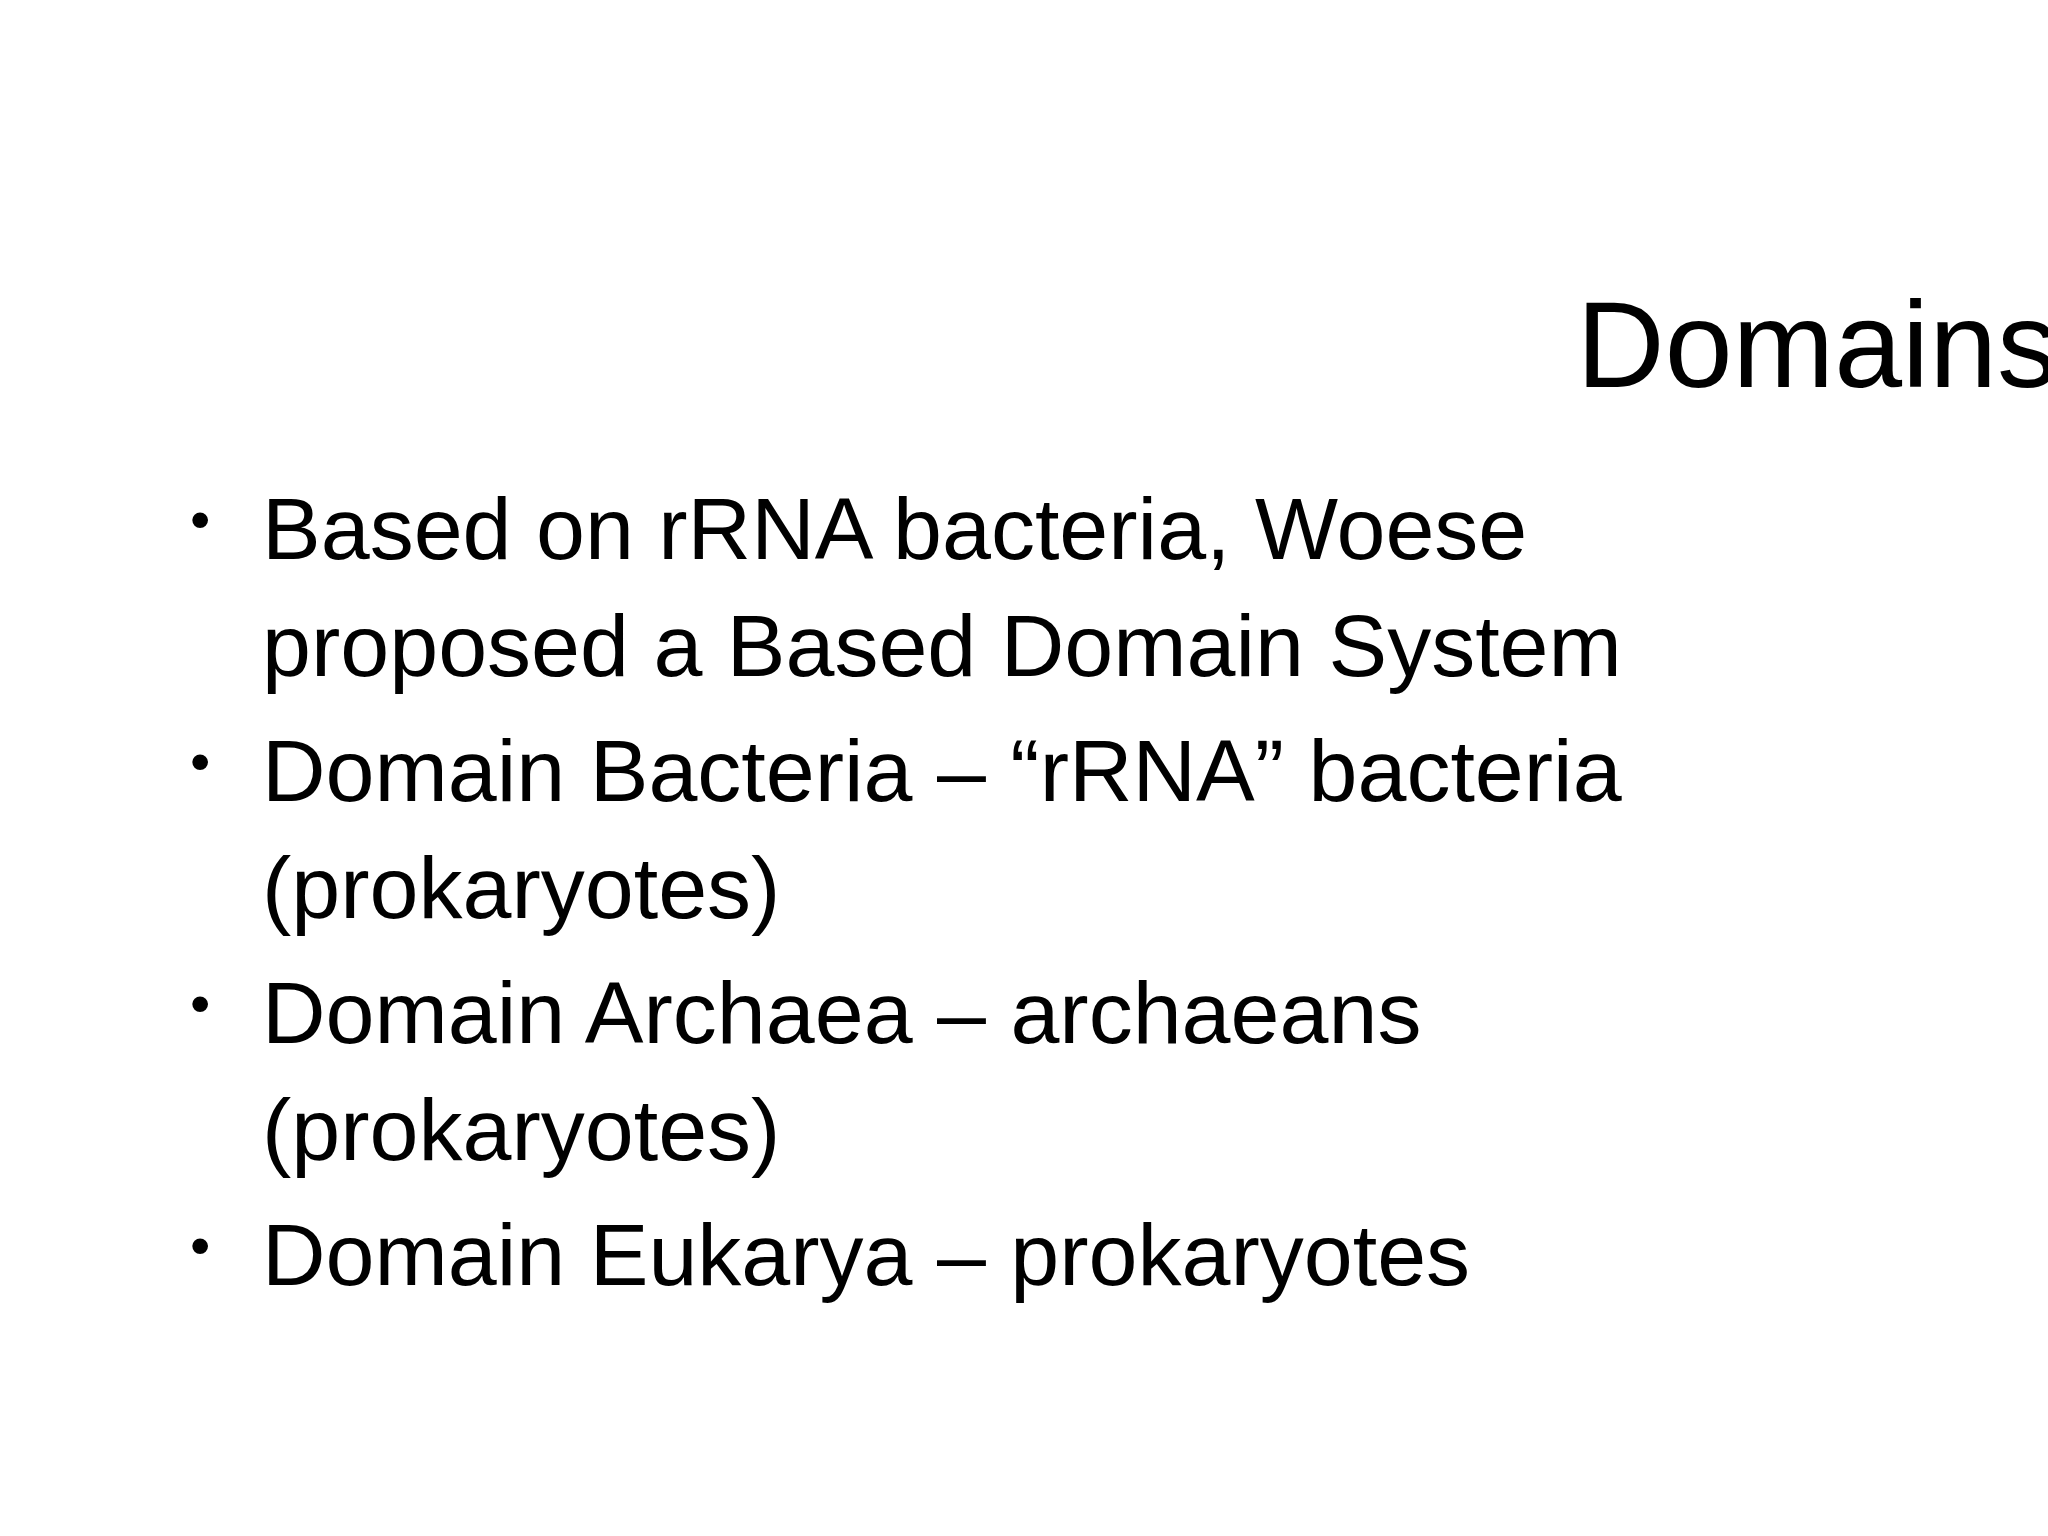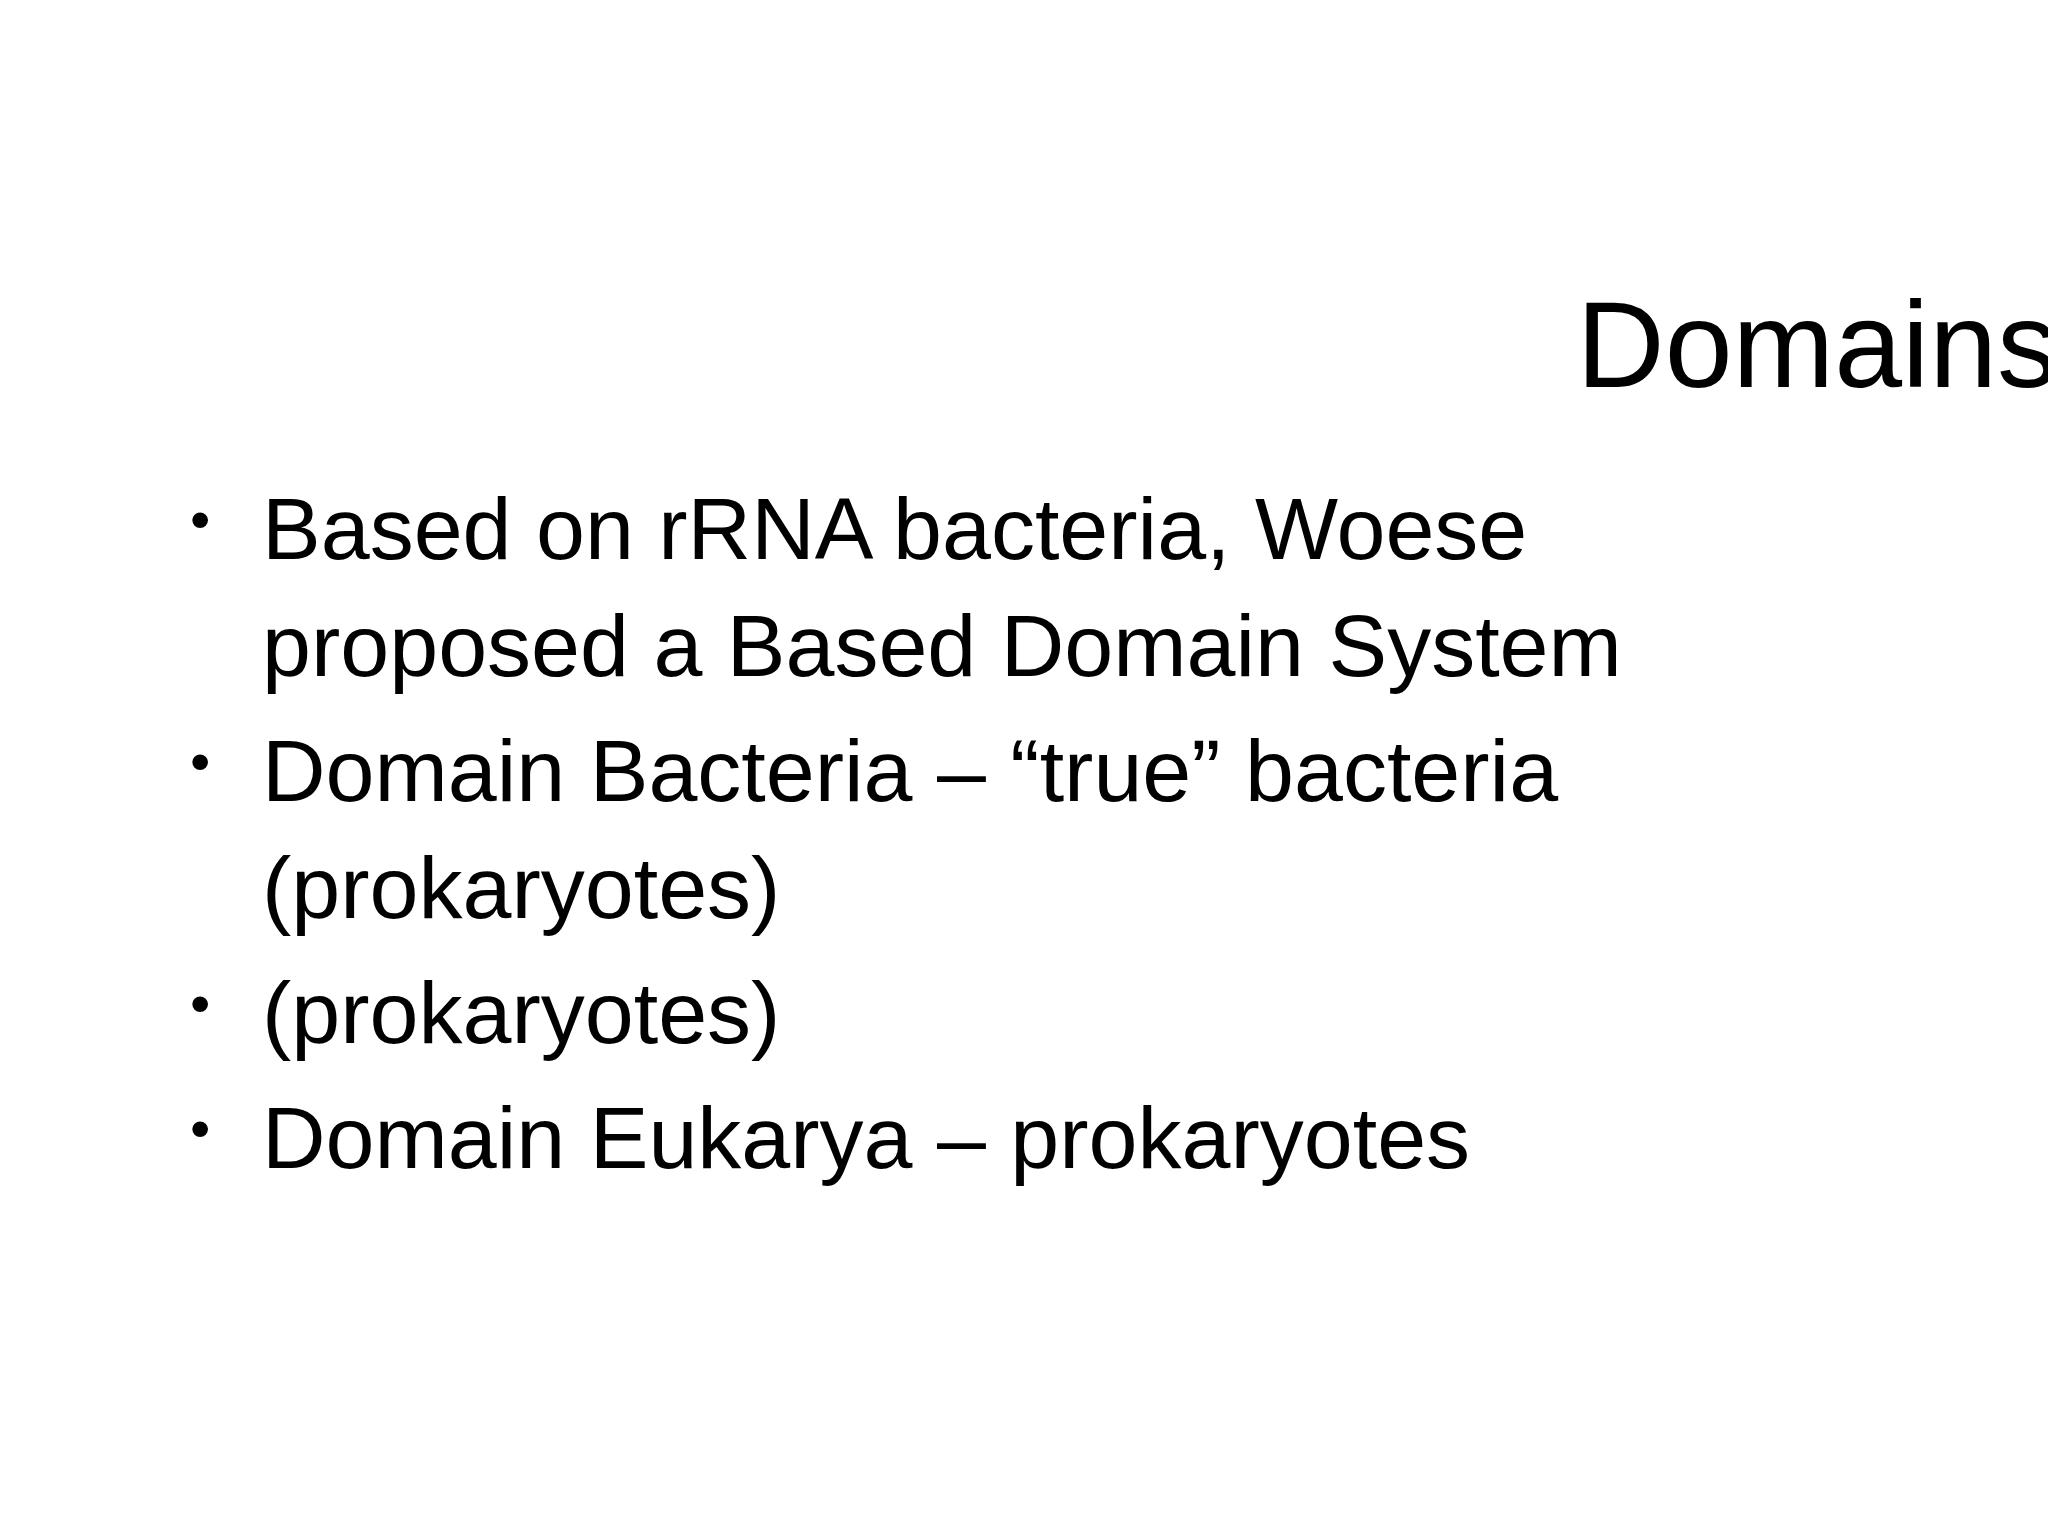--- a/index.html
+++ b/index.html
@@ -67,28 +67,29 @@
       <span class="bullet-marker">•</span>
       <div class="bullet-text">
         <div class="bullet-line">Based on rRNA bacteria, Woese</div>
         <div class="bullet-line">proposed a Based Domain System</div>
       </div>
     </li>
 
     <li class="bullet-item">
       <span class="bullet-marker">•</span>
       <div class="bullet-text">
-        <div class="bullet-line">Domain Bacteria – “true” bacteria</div>
+        <div class="bullet-line">Domain Bacteria – “rRNA” bacteria</div>
         <div class="bullet-line">(prokaryotes)</div>
       </div>
     </li>
 
     <li class="bullet-item">
       <span class="bullet-marker">•</span>
       <div class="bullet-text">
+        <div class="bullet-line">Domain Archaea – archaeans</div>
         <div class="bullet-line">(prokaryotes)</div>
       </div>
     </li>
 
     <li class="bullet-item">
       <span class="bullet-marker">•</span>
       <div class="bullet-text">
         <div class="bullet-line">Domain Eukarya – prokaryotes</div>
       </div>
     </li>

